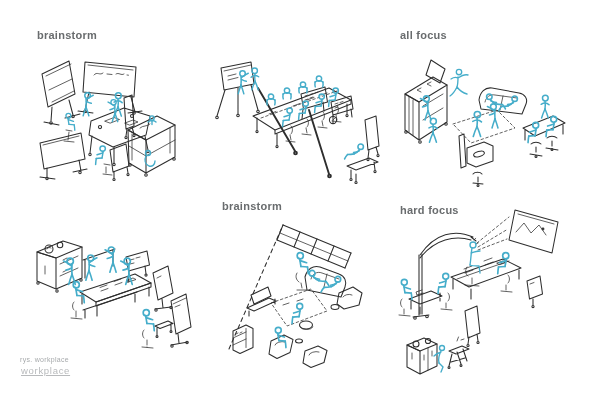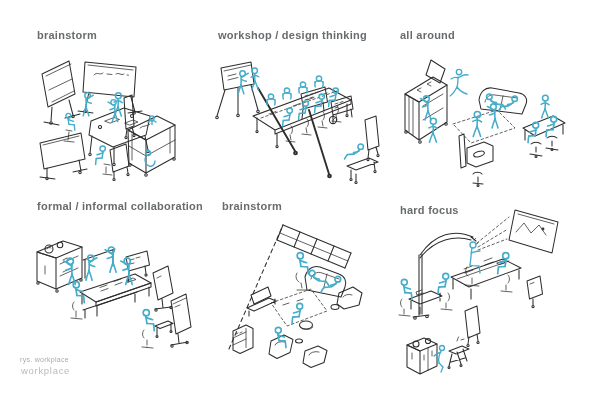--- a/index.html
+++ b/index.html
@@ -4,21 +4,21 @@
 <style>
   html,body{margin:0;padding:0;background:#fff;}
   #canvas{position:relative;width:600px;height:400px;background:#ffffff;overflow:hidden;
           font-family:"Liberation Sans",sans-serif;}
   .panel-title{position:absolute;font-size:11px;font-weight:700;color:#696c6e;
                letter-spacing:.25px;white-space:nowrap;}
   .sketch{position:absolute;}
   .footer-caption{position:absolute;left:20px;top:356px;font-size:7px;color:#a7aaac;
                   letter-spacing:.3px;}
   .footer-wordmark{position:absolute;left:21px;top:365px;font-size:9.5px;color:#b8babc;
-                   letter-spacing:.7px;}
+                   letter-spacing:.7px;text-decoration:underline;}
   
   .ink{stroke:#2e2e2e;fill:none;stroke-width:1.05;stroke-linecap:round;stroke-linejoin:round}
   .ink2{stroke:#2e2e2e;fill:none;stroke-width:1.9;stroke-linecap:round}
   .cy{stroke:#45adca;fill:none;stroke-width:1.35;stroke-linecap:round;stroke-linejoin:round}
   .thin{stroke-width:.75}
   .d1{stroke-dasharray:4 3.5}
   .d2{stroke-dasharray:2.5 2.5}
 </style>
 </head>
 <body>
@@ -59,23 +59,21 @@
       <path d="M-3.6,-5.4 C-1.6,-7 1.6,-7 3.6,-5.4"></path>
       <path d="M-3.6,-5.4 C-3.8,-3.8 -3.8,-2.4 -3.4,-1"></path>
       <path d="M3.6,-5.4 C3.8,-3.8 3.8,-2.4 3.4,-1"></path>
     </g>
   </defs>
 </svg>
 
 <div id="canvas">
 
   <div class="panel-title" style="left:37px;top:29px">brainstorm</div>
-  <div class="panel-title" style="left:218px;top:29px">workshop / design thinking</div>
-  <div class="panel-title" style="left:400px;top:29px">all around</div>
-  <div class="panel-title" style="left:37px;top:200px">formal / informal collaboration</div>
+  <div class="panel-title" style="left:400px;top:29px">all focus</div>
   <div class="panel-title" style="left:222px;top:200px">brainstorm</div>
   <div class="panel-title" style="left:400px;top:204px">hard focus</div>
 
   <svg class="sketch" style="left:28px;top:50px" width="175" height="142" viewBox="0 0 175 142">
     <g class="ink">
       <path d="M14,24 L41,11 L47,44 L20,57 Z"></path>
       <path class="thin" d="M18,26 L43,14 M21,40 L44,29 M24,52 L46,41"></path>
       <path d="M24,57 L23,71 M41,50 L45,65 M16,72 L31,75 M37,68 L52,64"></path>
       <circle cx="23" cy="73" r="1.3"></circle>
         <circle cx="45" cy="66.5" r="1.3"></circle>

